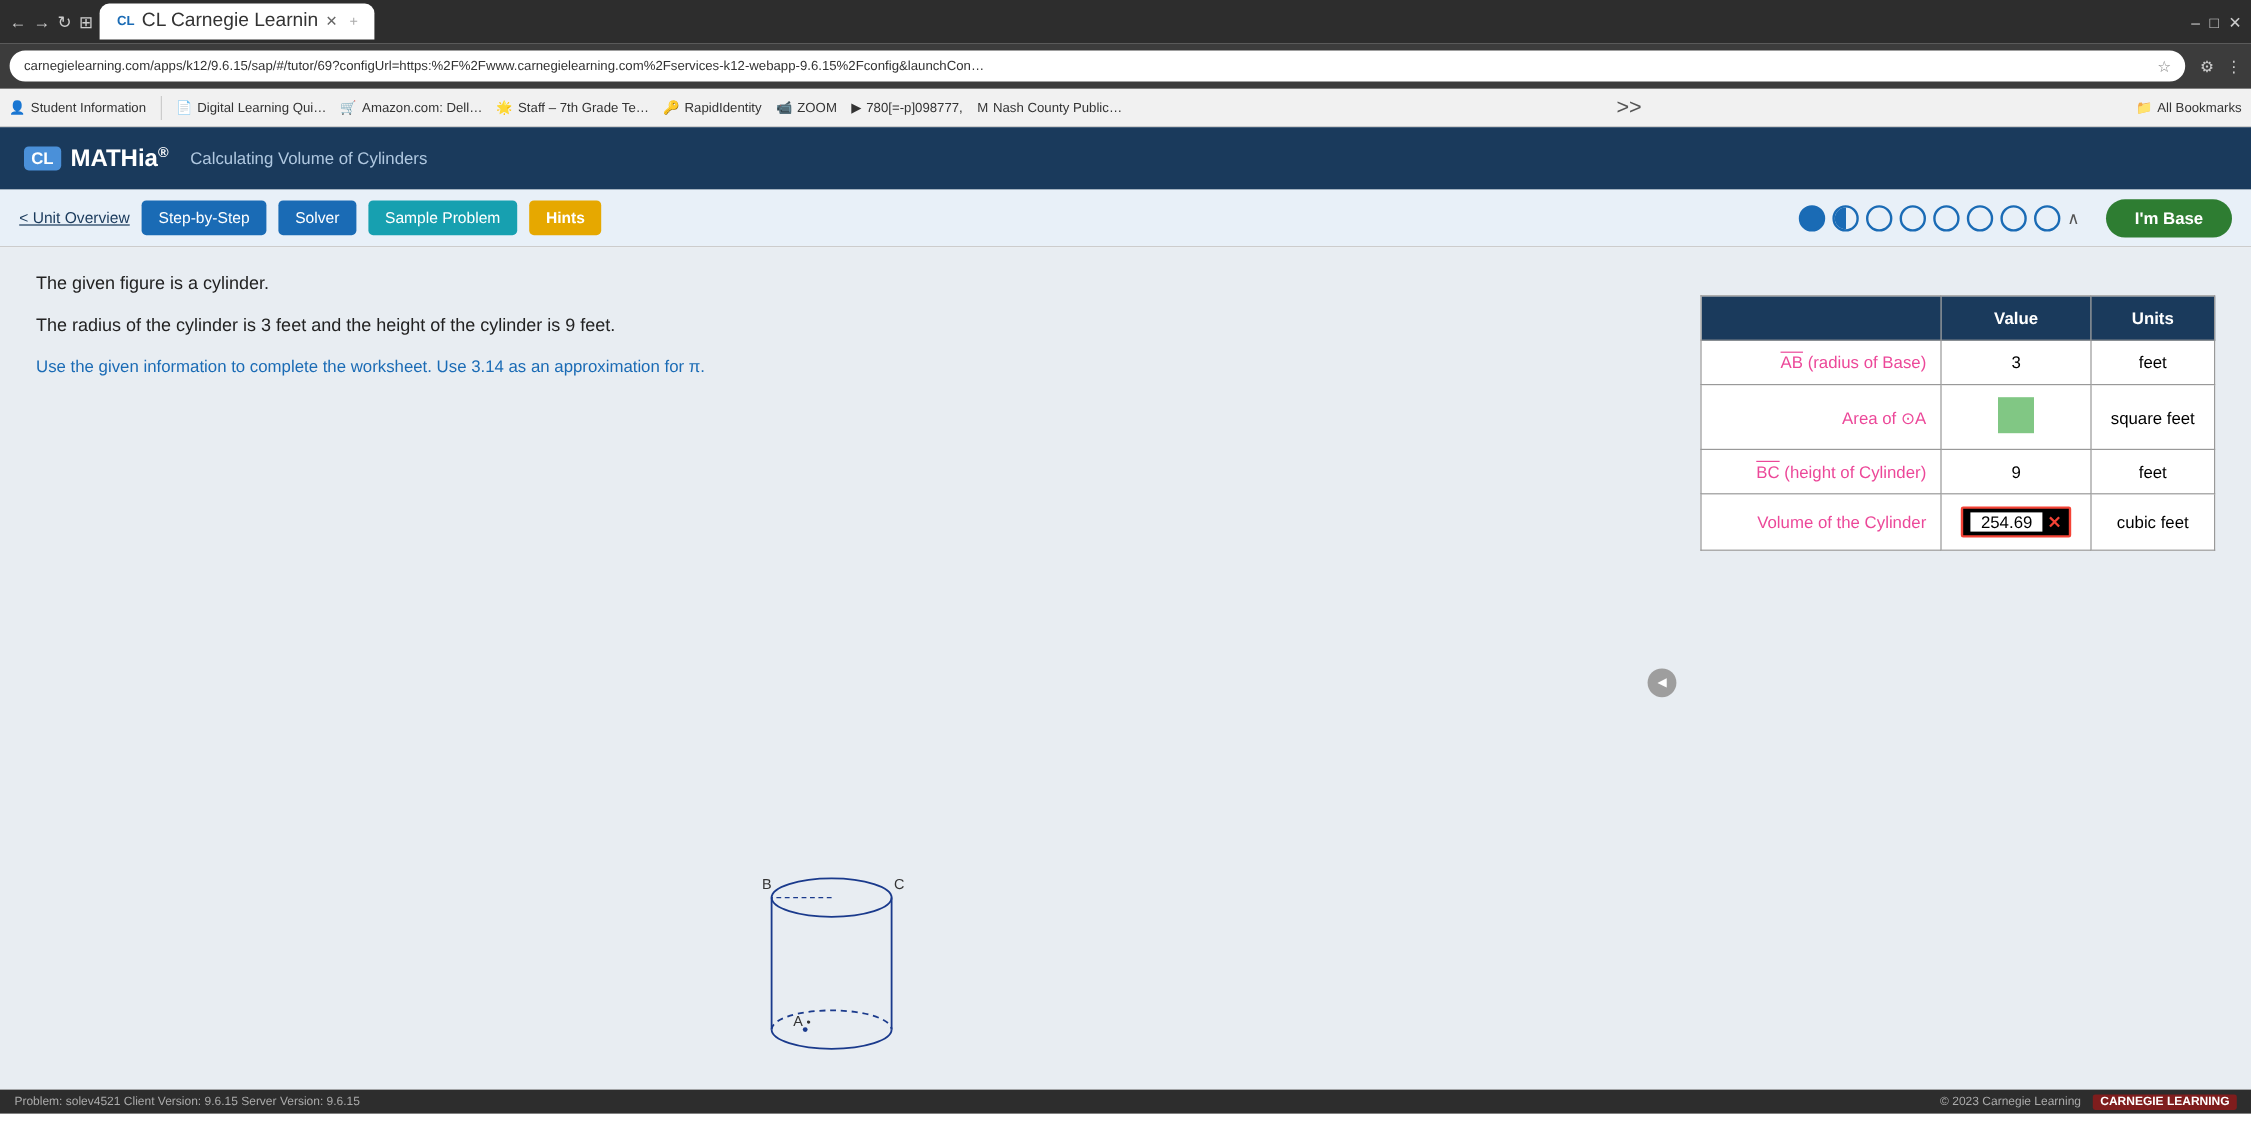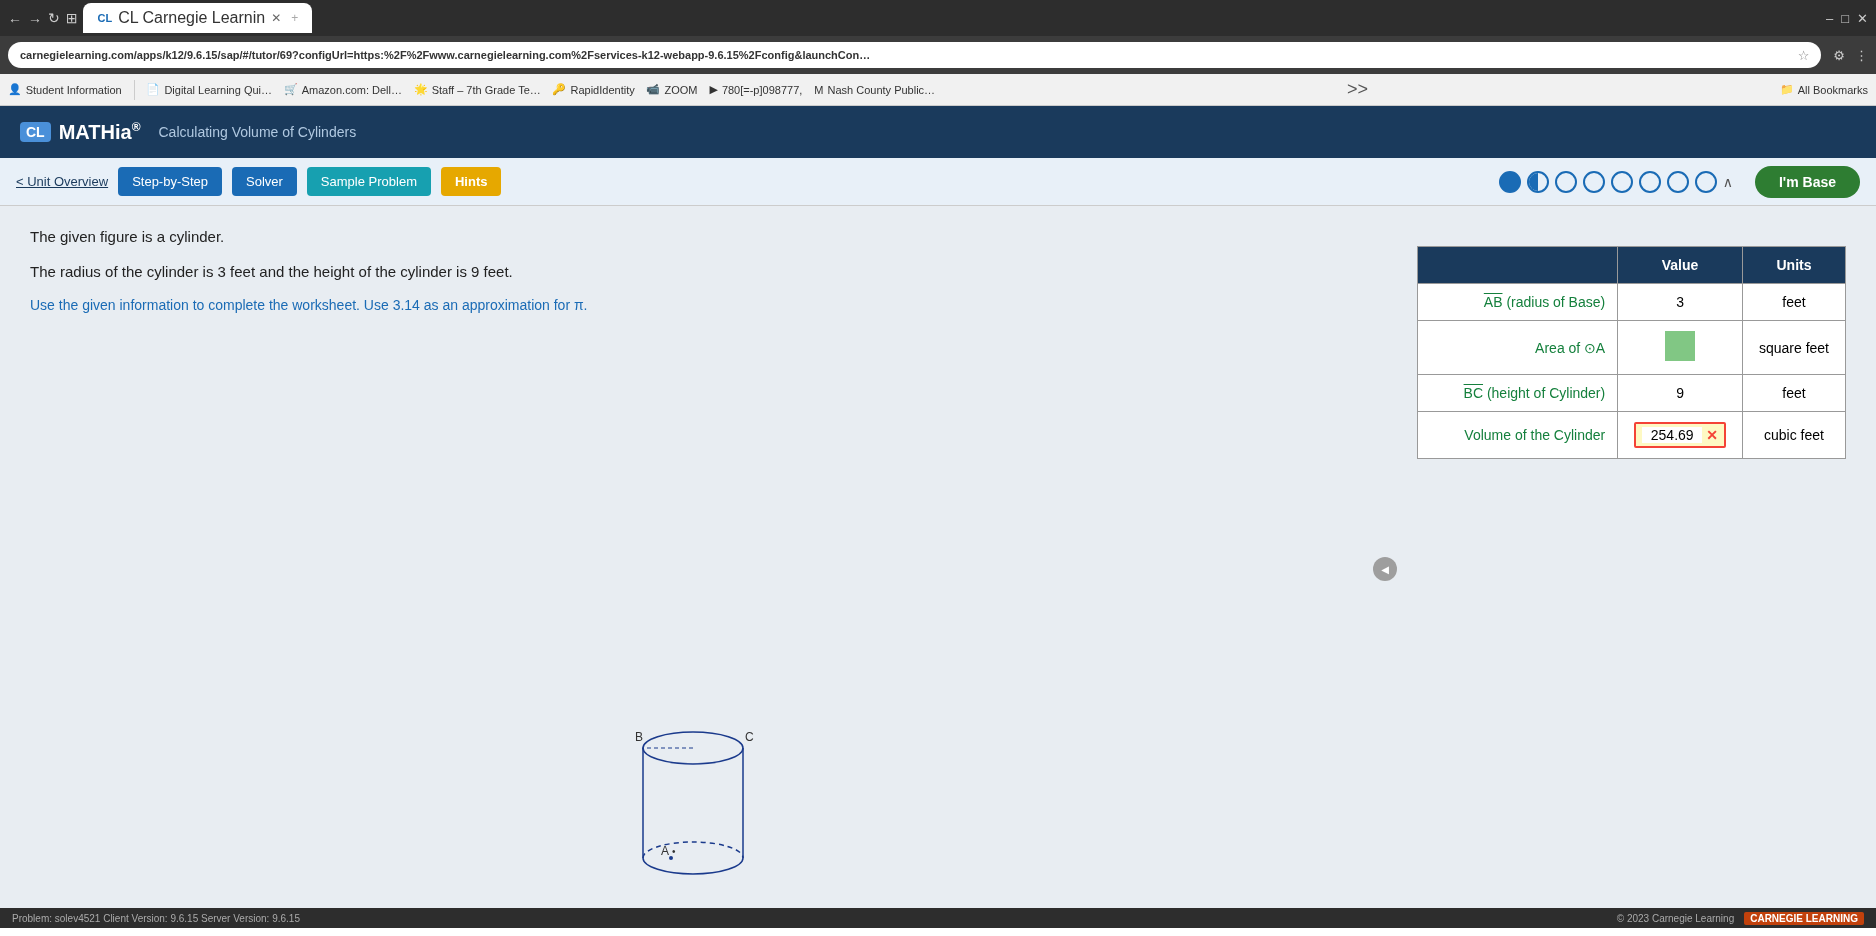--- a/index.html
+++ b/index.html
@@ -48,31 +48,31 @@
     .main-content { background: #e8edf2; height: calc(936px - 36px - 38px - 32px - 52px - 48px - 28px); padding: 20px 30px; display: flex; gap: 30px; overflow: hidden; }
     
     .problem-text { flex: 1; }
     .problem-text p { font-size: 15px; color: #222; margin-bottom: 12px; line-height: 1.5; }
     .problem-text .instruction { color: #1a6bb5; font-size: 14px; line-height: 1.5; margin-top: 8px; }
     
     .diagram { margin-top: 20px; display: flex; justify-content: center; }
     .data-table { border-collapse: collapse; border: 1px solid #999; background: #fff; }
     .data-table th { background: #1a3a5c; color: #fff; padding: 10px 20px; font-size: 14px; border: 1px solid #999; }
     .data-table td { padding: 10px 16px; font-size: 14px; border: 1px solid #999; text-align: center; vertical-align: middle; }
-    .data-table td.label { text-align: right; color: #15803d; padding-right: 12px; }
+    .data-table td.label { text-align: right; color: #ec4899; padding-right: 12px; }
     .data-table td.value { min-width: 80px; }
     .data-table td.units { min-width: 100px; }
     .error-x { color: #f44336; font-weight: bold; margin-left: 4px; cursor: pointer; }
     .area-cell { background: #81c784; width: 30px; height: 30px; display: inline-block; }
 
     
     .footer { background: #2d2d2d; height: 20px; display: flex; align-items: center; padding: 0 12px; justify-content: space-between; }
     .footer-left { color: #aaa; font-size: 10px; }
     .footer-right { color: #aaa; font-size: 10px; display: flex; align-items: center; gap: 10px; }
-    .cl-footer-badge { background: #c2410c; color: #fff; font-size: 10px; font-weight: bold; padding: 1px 6px; border-radius: 2px; }
+    .cl-footer-badge { background: #7f1d1d; color: #fff; font-size: 10px; font-weight: bold; padding: 1px 6px; border-radius: 2px; }
   </style>
 </head>
 <body>
 
 <div class="browser-chrome">
   <div class="browser-controls">
     <span>←</span>
     <span>→</span>
     <span>↻</span>
     <span>⊞</span>
@@ -85,21 +85,21 @@
   </div>
   <div style="margin-left:auto;display:flex;gap:8px;align-items:center;">
     <span style="color:#ccc;font-size:13px;cursor:pointer;">–</span>
     <span style="color:#ccc;font-size:13px;cursor:pointer;">□</span>
     <span style="color:#ccc;font-size:13px;cursor:pointer;">✕</span>
   </div>
 </div>
 
 <div class="address-bar-row">
   <div class="address-bar">
-    <span style="font-size:11px;color:#333;font-weight:bold;">carnegielearning.com/apps/k12/9.6.15/sap/#/tutor/69?configUrl=https:%2F%2Fwww.carnegielearning.com%2Fservices-k12-webapp-9.6.15%2Fconfig&amp;launchCon…</span>
+    <span style="font-size:11px;color:#333;">carnegielearning.com/apps/k12/9.6.15/sap/#/tutor/69?configUrl=https:%2F%2Fwww.carnegielearning.com%2Fservices-k12-webapp-9.6.15%2Fconfig&amp;launchCon…</span>
     <span style="margin-left:auto;color:#888;font-size:13px;">☆</span>
   </div>
   <span style="color:#ccc;font-size:13px;margin-left:6px;cursor:pointer;">⚙</span>
   <span style="color:#ccc;font-size:13px;margin-left:4px;cursor:pointer;">⋮</span>
 </div>
 
 <div class="bookmark-bar">
   <div class="bookmark-item">
     <span>👤</span>
     <span>Student Information</span>
@@ -247,21 +247,21 @@
           </td>
           <td class="value">
             <span>9</span>
           </td>
           <td class="units">feet</td>
         </tr>
 
         <tr>
           <td class="label">Volume of the Cylinder</td>
           <td class="value">
-            <span style="display:inline-flex;align-items:center;border:2px solid #f44336;padding:3px 6px;border-radius:2px;background:#fef9c3;">
+            <span style="display:inline-flex;align-items:center;border:2px solid #f44336;padding:3px 6px;border-radius:2px;background:#000000;">
               <input type="text" value="254.69" style="border: none; outline: none; width: 60px; font-size: 14px; text-align: center;">
               <span class="error-x">✕</span>
             </span>
           </td>
           <td class="units">cubic feet</td>
         </tr>
       </tbody>
     </table>
   </div>
 </div>

